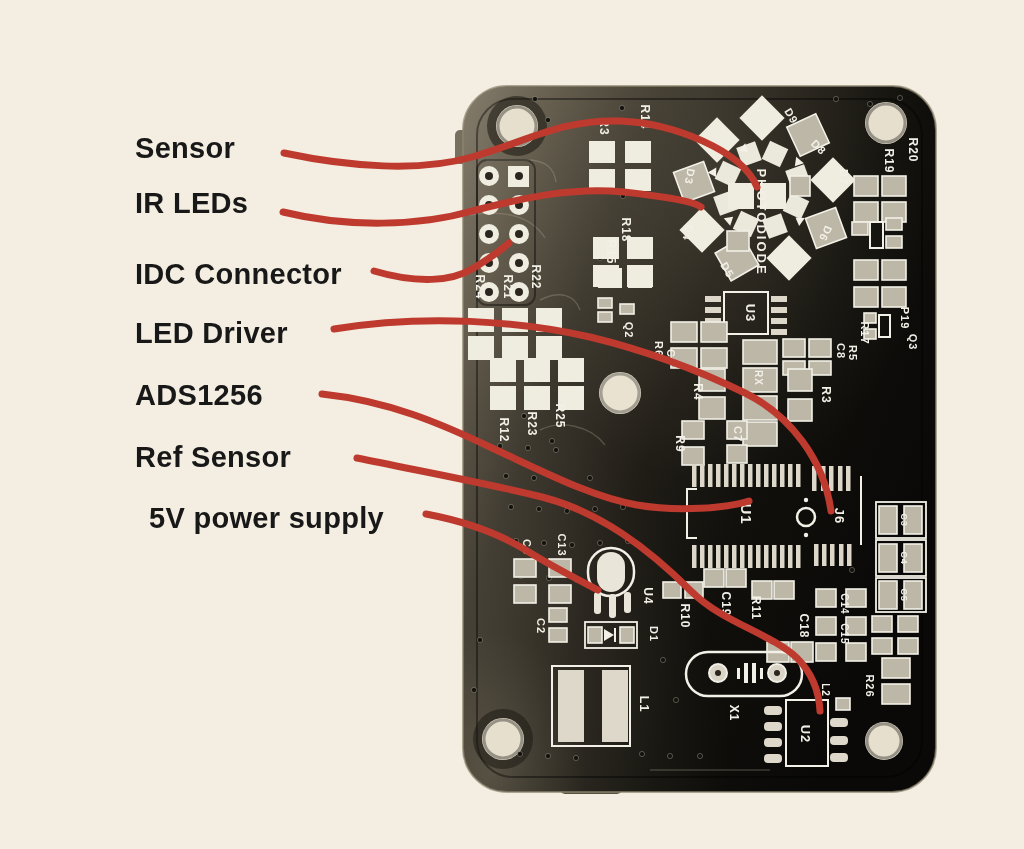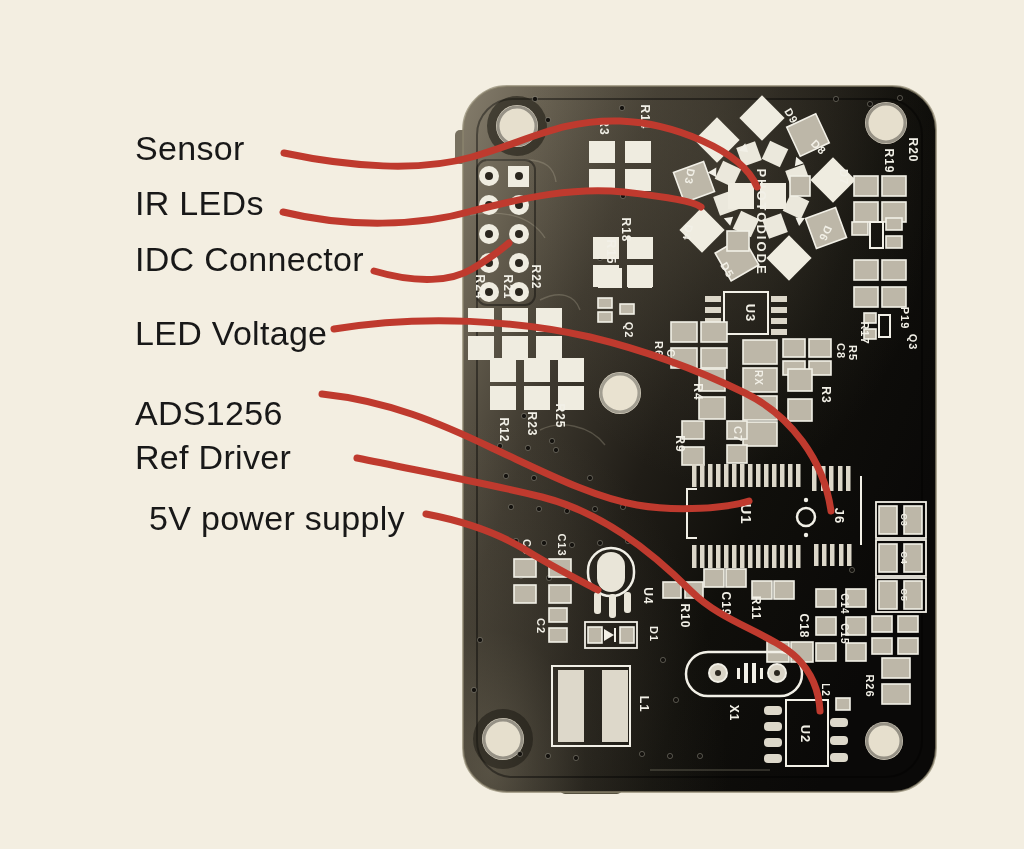--- a/index.html
+++ b/index.html
@@ -1,19 +1,19 @@
 <!DOCTYPE html>
 <html><head>
 <meta charset="utf-8">
 <style>
   html,body{margin:0;padding:0;background:#f3eee1;}
   .scene{position:relative;width:1024px;height:849px;background:#f3eee1;
          font-family:"Liberation Sans",sans-serif;overflow:hidden;}
   .scene svg{position:absolute;left:0;top:0;}
-  .callout{position:absolute;font-size:34px;font-weight:400;color:#181818;
+  .callout{position:absolute;font-size:29px;font-weight:700;color:#181818;
            letter-spacing:.3px;white-space:nowrap;line-height:34px;}
   
   .ss{font-family:"Liberation Sans",sans-serif;font-weight:bold;fill:#f2f0e7;letter-spacing:1px;}
   .s9{font-size:9px}.s10{font-size:10px}.s11{font-size:11px}.s12{font-size:12px}
   .s13{font-size:13px}.s15{font-size:15px}
   .pad{fill:#efece0;}
   .padt{fill:#bdb7a8;stroke:#f2f0e7;stroke-width:1.6;}
   .out{fill:none;stroke:#f2f0e7;stroke-width:2;}
   .pin{fill:#dcd7c9;}
   .via{fill:#14120e;stroke:rgba(230,225,210,.3);stroke-width:1;}
@@ -466,20 +466,20 @@
     <path class="ann" d="M334,329 C425,314 520,321 590,337 C652,352 700,371 745,393 C790,415 824,460 831,511" stroke="#bf3a2e"></path>
     <path class="ann" d="M322,394 C388,401 440,423 492,448 C546,473 592,497 637,505 C678,512 728,508 749,501" stroke="#bf3a2e"></path>
     <path class="ann" d="M357,458 C425,472 486,483 542,497 C600,512 648,548 692,592 C722,622 772,634 797,658 C813,674 819,692 820,711" stroke="#bf3a2e"></path>
     <path class="ann" d="M426,514 C468,522 499,534 524,549 C551,566 577,579 598,590" stroke="#bf3a2e"></path>
   </g>
 </svg>
 
 <div>
   <div class="callout" style="left:135px;top:131px">Sensor</div>
   <div class="callout" style="left:135px;top:186px">IR LEDs</div>
-  <div class="callout" style="left:135px;top:242px">IDC Connector</div>
-  <div class="callout" style="left:135px;top:316px">LED Voltage</div>
-  <div class="callout" style="left:135px;top:396px">ADS1256</div>
-  <div class="callout" style="left:135px;top:440px">Ref Driver</div>
+  <div class="callout" style="left:135px;top:257px">IDC Connector</div>
+  <div class="callout" style="left:135px;top:316px">LED Driver</div>
+  <div class="callout" style="left:135px;top:378px">ADS1256</div>
+  <div class="callout" style="left:135px;top:440px">Ref Sensor</div>
   <div class="callout" style="left:149px;top:501px">5V power supply</div>
 </div>
 
 </div>
 
 </body></html>

